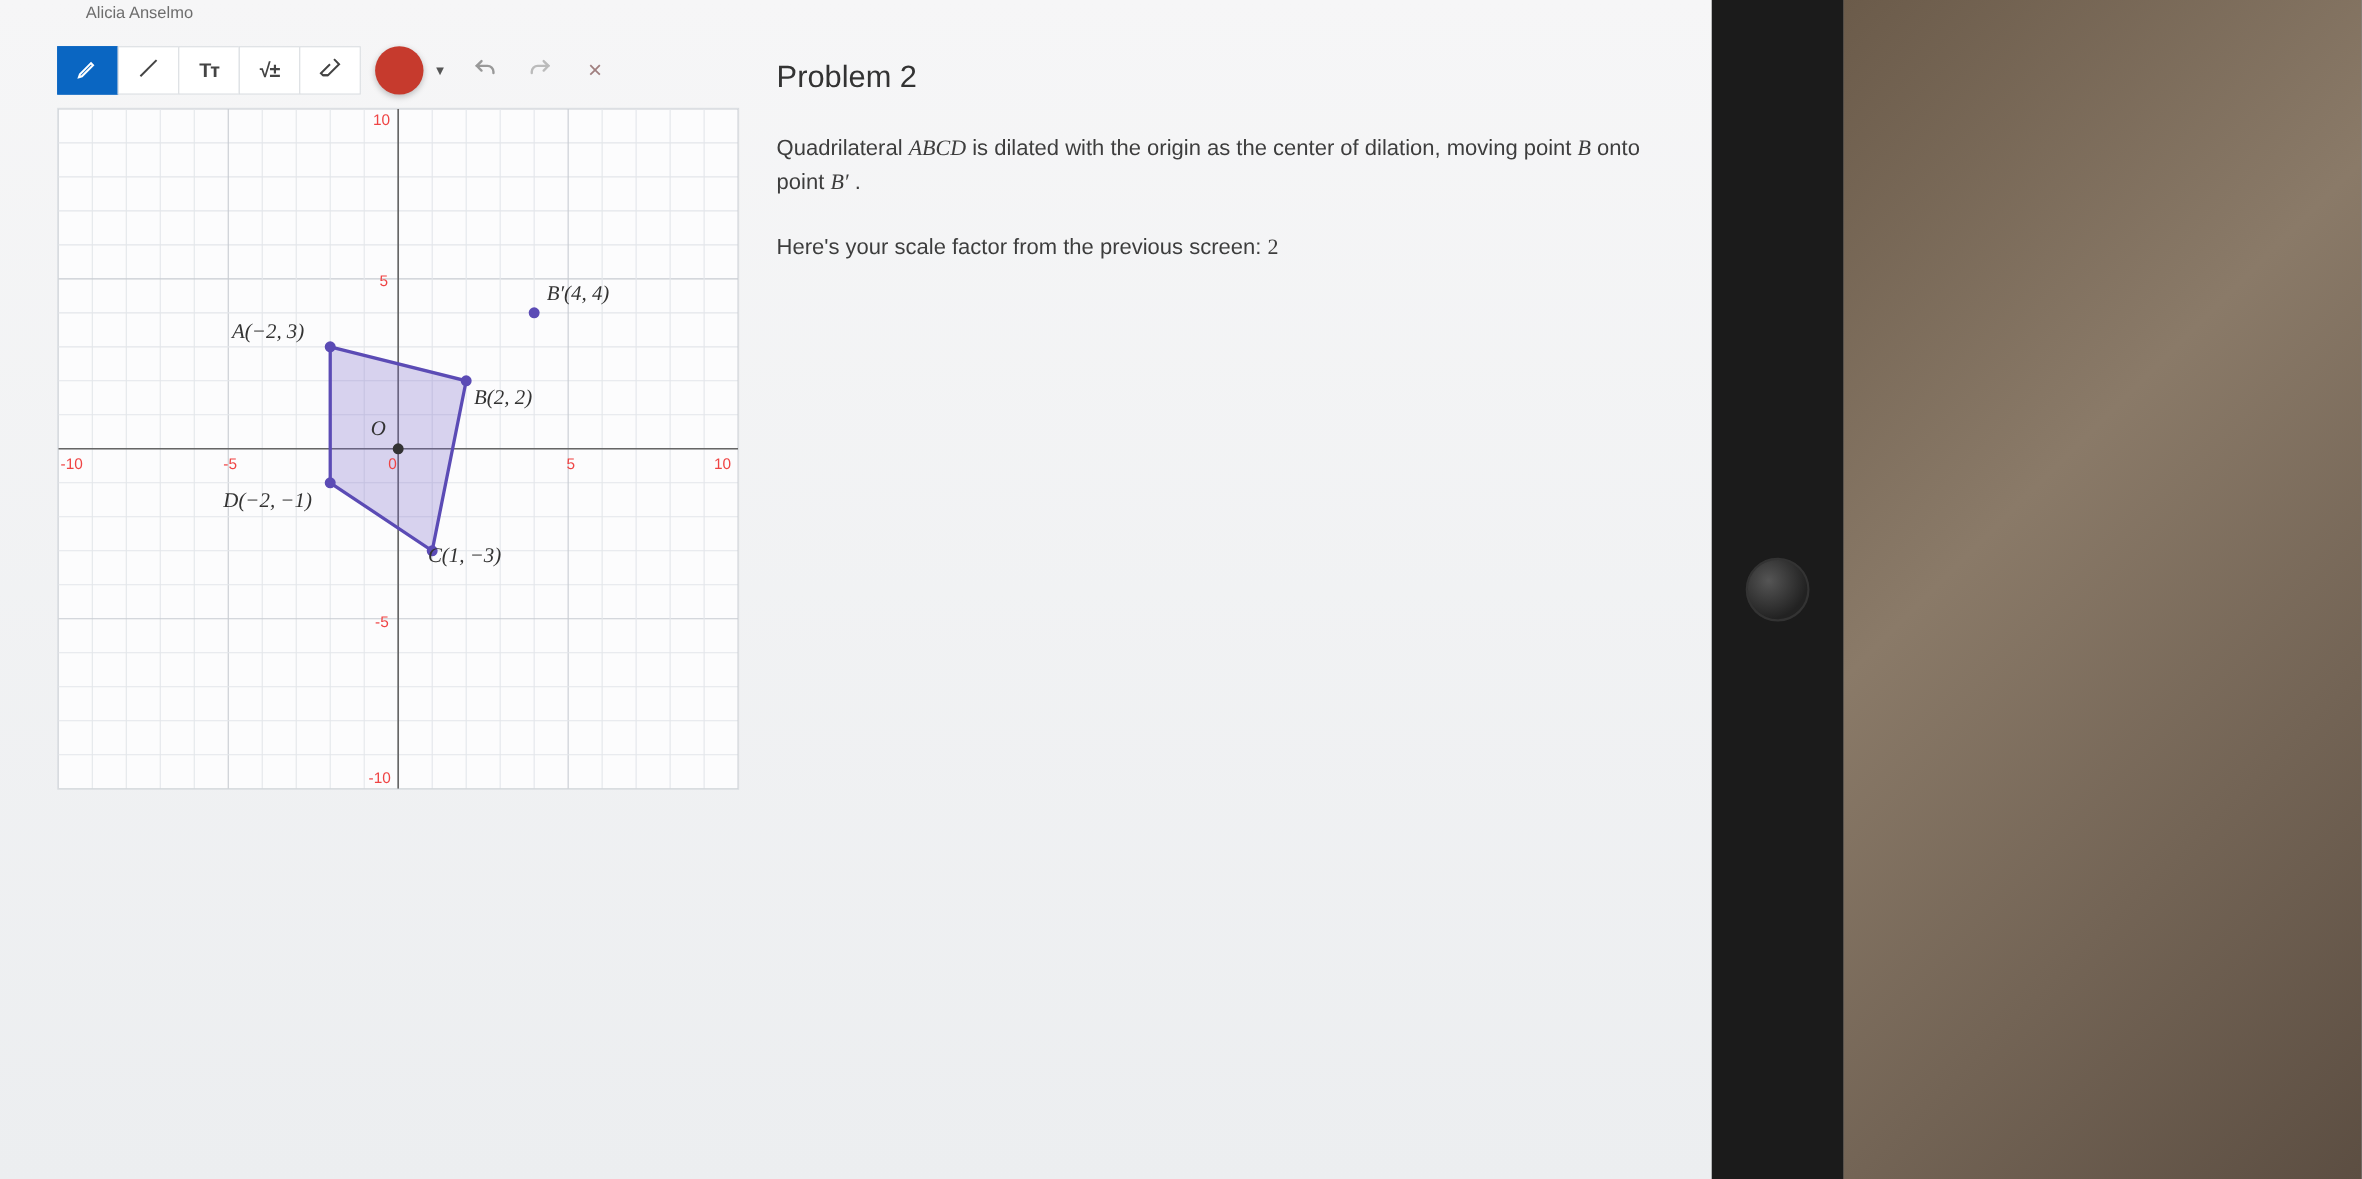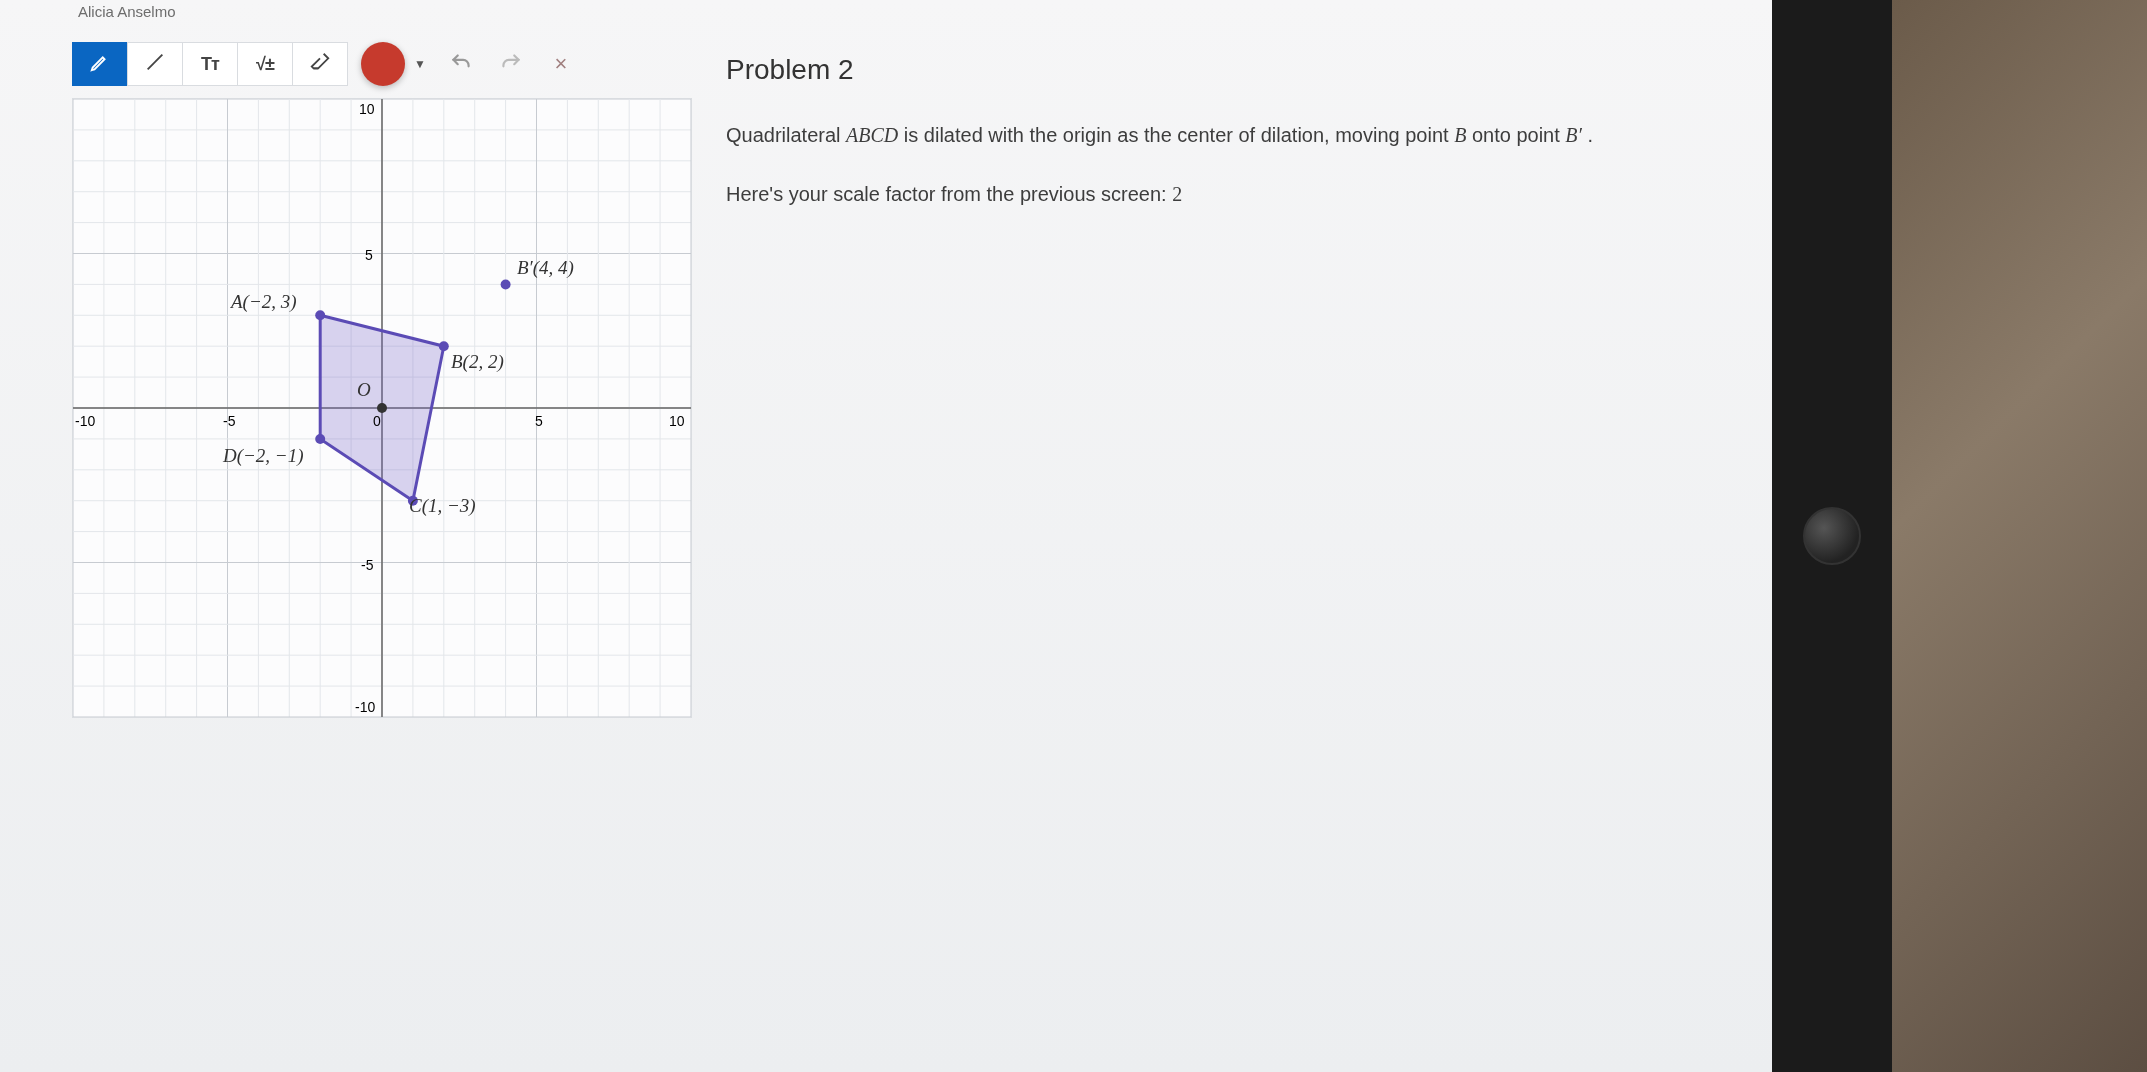--- a/index.html
+++ b/index.html
@@ -4,37 +4,36 @@
 <style>
   * { box-sizing: border-box; margin: 0; padding: 0; }
   html, body { width: 100%; height: 100%; }
   body {
     font-family: -apple-system, BlinkMacSystemFont, "Segoe UI", Arial, sans-serif;
     background: #888;
     display: flex;
     justify-content: flex-start;
   }
   .device {
-    width: 1772px;
+    width: 1556px;
     height: 1072px;
     background: linear-gradient(180deg,#f6f6f7,#eceef0);
     position: relative;
     overflow: hidden;
   }
   .header {
     height: 24px;
     padding: 3px 0 0 78px;
     color: #6d6d6d;
     font-size: 15px;
   }
   .content {
     position: absolute;
     top: 32px; left: 0; right: 0; bottom: 0;
     display: flex;
-    padding-left: 20px;
   }
   
   .left {
     width: 700px;
     padding: 8px 12px 0 52px;
     display: flex;
     flex-direction: column;
   }
   .toolbar {
     display: flex;
@@ -95,21 +94,21 @@
     font-style: italic;
     font-size: 19px;
     color: #333;
     white-space: nowrap;
     pointer-events: none;
   }
   .axnum {
     position: absolute;
     font-family: Arial, sans-serif;
     font-size: 14px;
-    color: #000000;
+    color: #ef4444;
     pointer-events: none;
   }
 
   
   .right {
     flex: 1;
     padding: 22px 40px 0 6px;
     color: #3d3d3d;
   }
   .ptitle {

